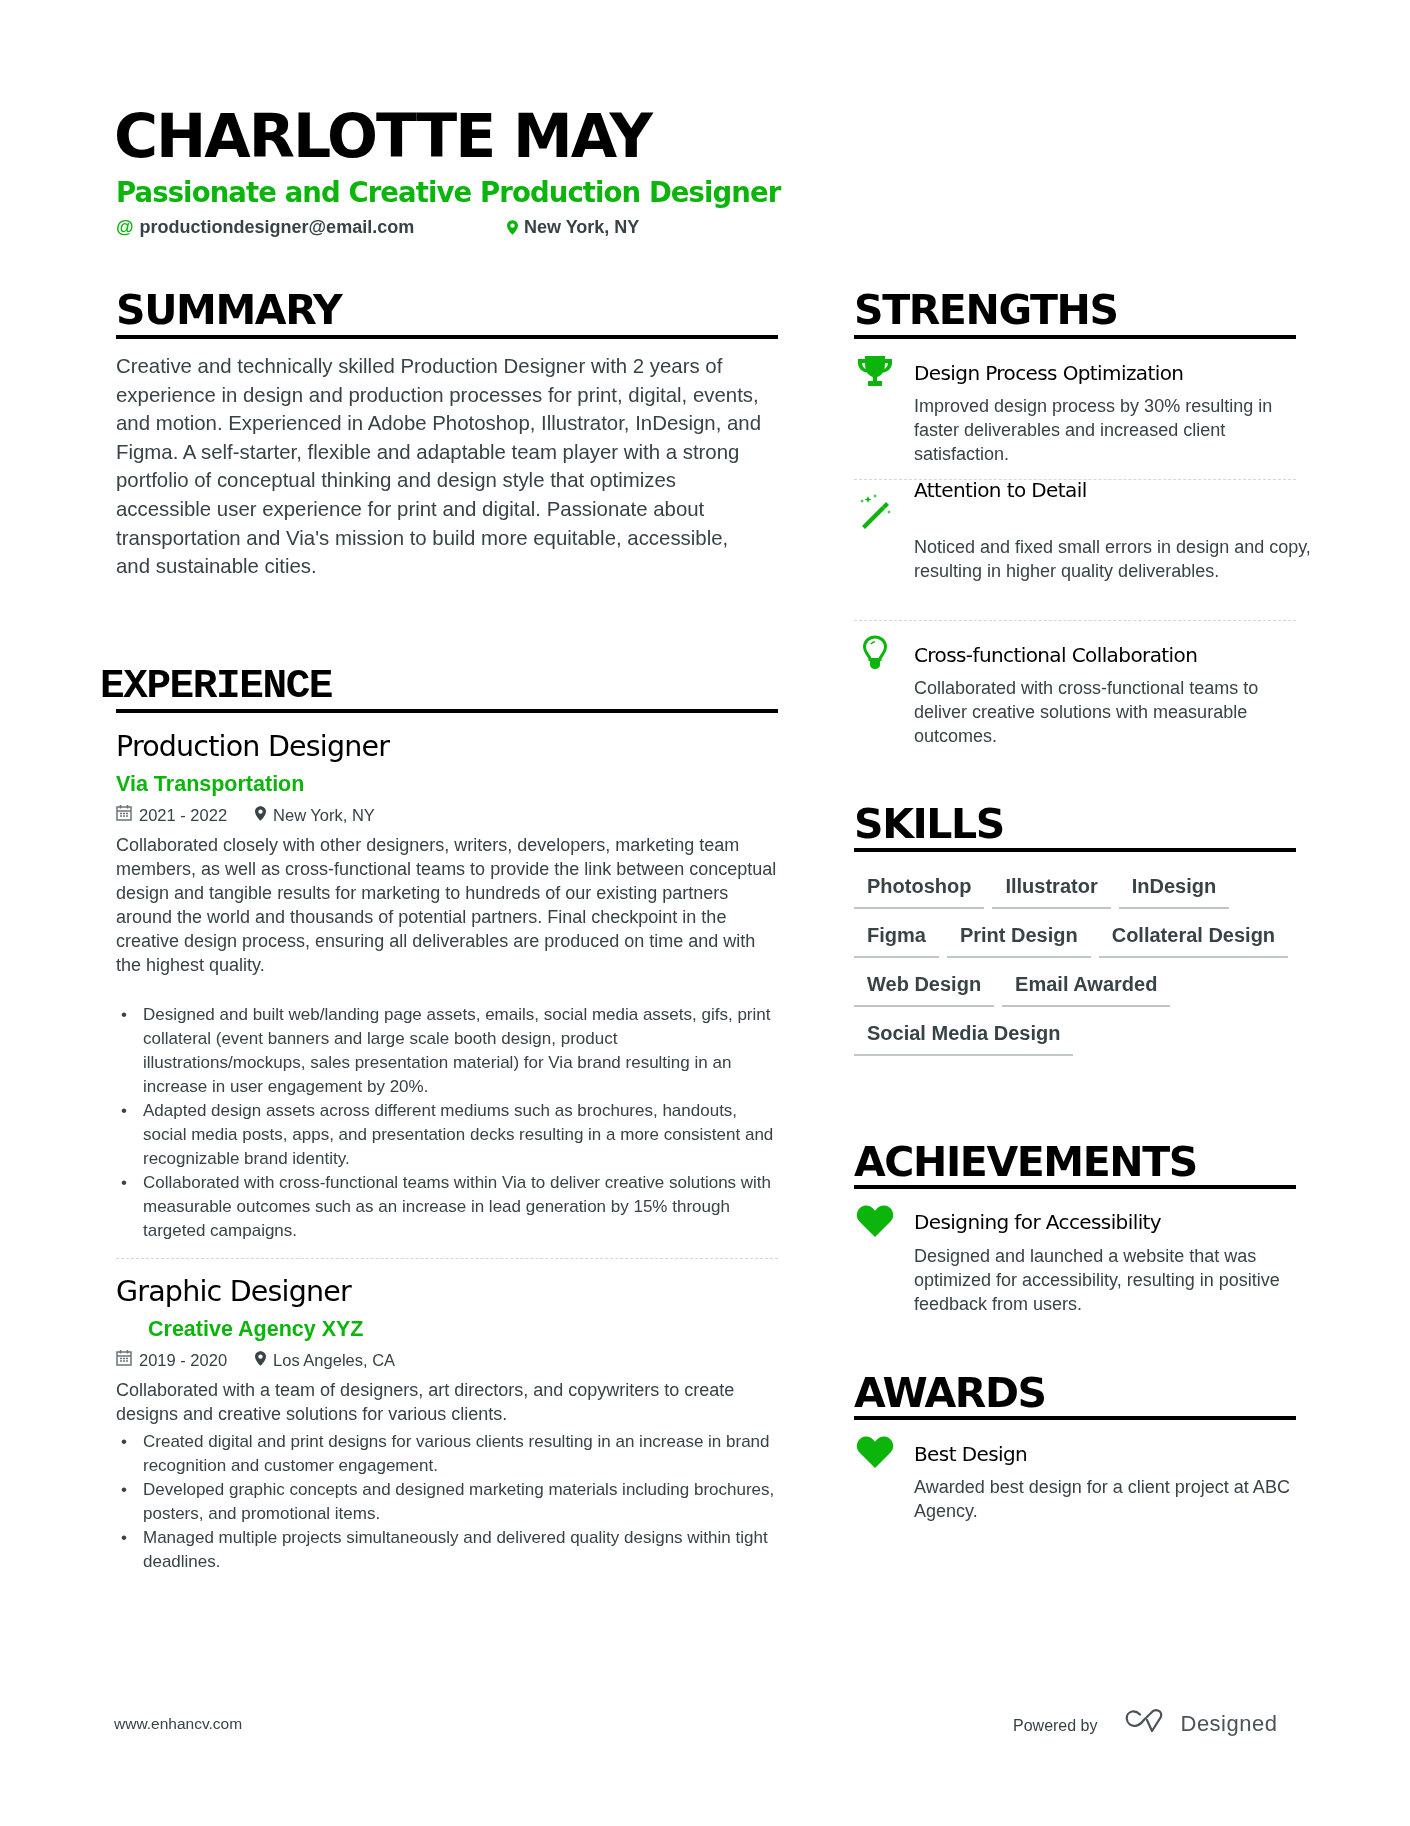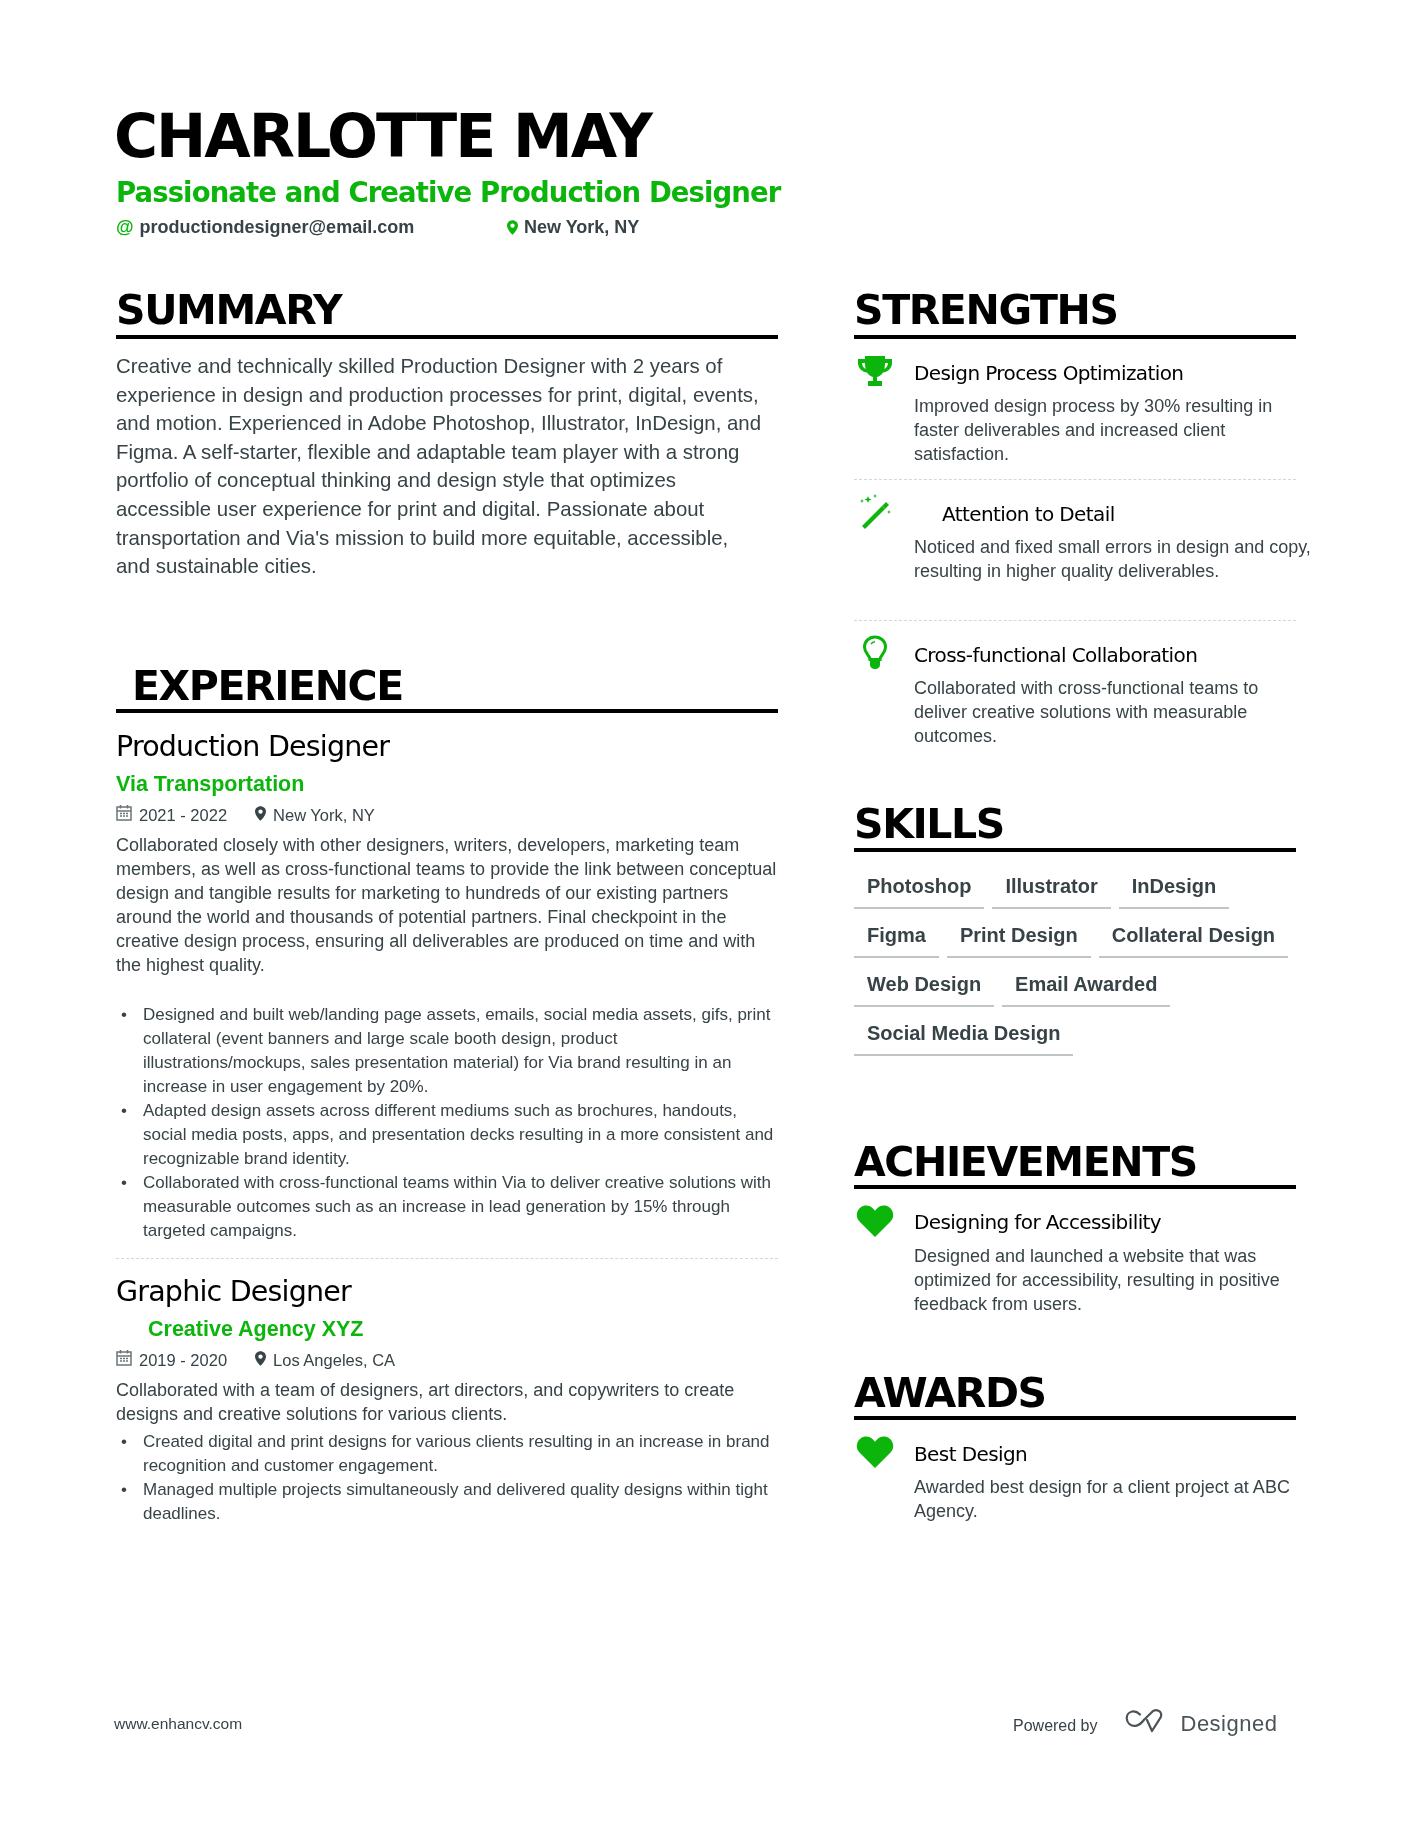--- a/index.html
+++ b/index.html
@@ -53,21 +53,21 @@
         <path d="M6 0C2.7 0 0 2.6 0 5.9 0 10.3 6 16 6 16s6-5.7 6-10.1C12 2.6 9.3 0 6 0zm0 8.3a2.4 2.4 0 1 1 0-4.8 2.4 2.4 0 0 1 0 4.8z" fill="#0cb50c"></path>
       </svg>
   </span>
   <span>New York, NY</span>
 </div>
 
 <div class="sec-title" style="left:116px; top:286px;">SUMMARY</div>
 <div class="sec-rule" style="left:116px; top:335px; width:662px;"></div>
 <div class="para" style="left:116px; top:352px; width:646px;">Creative and technically skilled Production Designer with 2 years of experience in design and production processes for print, digital, events, and motion. Experienced in Adobe Photoshop, Illustrator, InDesign, and Figma. A self-starter, flexible and adaptable team player with a strong portfolio of conceptual thinking and design style that optimizes accessible user experience for print and digital. Passionate about transportation and Via's mission to build more equitable, accessible, and sustainable cities.</div>
 
-<div class="sec-title" style="left:132px; top:662px;">EXPERIENCE</div>
+<div class="sec-title" style="left:100px; top:662px;font-family:Liberation Mono, monospace;">EXPERIENCE</div>
 <div class="sec-rule" style="left:116px; top:709px; width:662px;"></div>
 
 <div class="job-title" style="left:116px; top:730px;">Production Designer</div>
 <div class="company" style="left:116px; top:770px;">Via Transportation</div>
 <div class="meta" style="left:116px; top:804px;">
   <span class="grp">
     <span>
       <svg width="16" height="17" viewBox="0 0 16 17">
           <rect x="1" y="3" width="14" height="13" fill="none" stroke="#6b7478" stroke-width="1.5"></rect>
           <line x1="1" y1="7" x2="15" y2="7" stroke="#6b7478" stroke-width="1.5"></line>
@@ -115,20 +115,21 @@
       <svg width="11" height="15" viewBox="0 0 12 16">
           <path d="M6 0C2.7 0 0 2.6 0 5.9 0 10.3 6 16 6 16s6-5.7 6-10.1C12 2.6 9.3 0 6 0zm0 8.3a2.4 2.4 0 1 1 0-4.8 2.4 2.4 0 0 1 0 4.8z" fill="#384347"></path>
         </svg>
     </span>
     <span>Los Angeles, CA</span>
   </span>
 </div>
 <div class="desc" style="left:116px; top:1378px; width:662px;">Collaborated with a team of designers, art directors, and copywriters to create designs and creative solutions for various clients.</div>
 <ul class="bullets" style="left:116px; top:1430px; width:662px;">
   <li>Created digital and print designs for various clients resulting in an increase in brand recognition and customer engagement.</li>
+  <li>Developed graphic concepts and designed marketing materials including brochures, posters, and promotional items.</li>
   <li>Managed multiple projects simultaneously and delivered quality designs within tight deadlines.</li>
 </ul>
 
 <div class="sec-title" style="left:854px; top:286px;">STRENGTHS</div>
 <div class="sec-rule" style="left:854px; top:335px; width:442px;"></div>
 
 <div class="str-icon" style="left:855px; top:353px;">
   <svg width="36" height="32" viewBox="0 0 36 32">
       <path d="M8 1h20v3h7v4c0 5-4 9-9 9.5C24.5 20 22 21.5 20 22v4h5v5H11v-5h5v-4c-2-.5-4.5-2-6-4.5C5 17 1 13 1 8V4h7V1zm0 7H5c0 2.5 1.5 5 3.6 6C8.2 12 8 10 8 8zm20 0c0 2-.2 4-.6 6 2.1-1 3.6-3.5 3.6-6h-3z" fill="#0cb50c"></path>
     </svg>
@@ -137,21 +138,21 @@
 <div class="str-desc" style="left:914px; top:394px;">Improved design process by 30% resulting in faster deliverables and increased client satisfaction.</div>
 <div class="dash" style="left:854px; top:479px; width:442px;"></div>
 
 <div class="str-icon" style="left:855px; top:493px;">
   <svg width="36" height="36" viewBox="0 0 36 36">
       <path d="M5 33l20-20 3 3-20 20z" fill="#0cb50c"></path>
       <path d="M25 13l4-4 3 3-4 4z" fill="#0cb50c"></path>
       <path d="M11 3l1 2.5 2.5 1-2.5 1L11 10l-1-2.5-2.5-1 2.5-1zM5 6l.6 1.4L7 8l-1.4.6L5 10l-.6-1.4L3 8l1.4-.6zM18 1l.6 1.4L20 3l-1.4.6L18 5l-.6-1.4L16 3l1.4-.6zM32 17l.6 1.4 1.4.6-1.4.6L32 21l-.6-1.4L30 19l1.4-.6z" fill="#0cb50c"></path>
     </svg>
 </div>
-<div class="str-title" style="left:914px; top:500px;margin-left:28px;">Attention to Detail</div>
+<div class="str-title" style="left:914px; top:476px;">Attention to Detail</div>
 <div class="str-desc" style="left:914px; top:535px;">Noticed and fixed small errors in design and copy, resulting in higher quality deliverables.</div>
 <div class="dash" style="left:854px; top:620px; width:442px;"></div>
 
 <div class="str-icon" style="left:855px; top:635px;">
   <svg width="26" height="36" viewBox="0 0 26 36">
       <path d="M13 2C7 2 2.5 6.5 2.5 12c0 3.5 1.6 5.8 3.2 7.8 1.2 1.5 2.3 2.9 2.3 4.7h10c0-1.8 1.1-3.2 2.3-4.7 1.6-2 3.2-4.3 3.2-7.8C23.5 6.5 19 2 13 2z" fill="none" stroke="#0cb50c" stroke-width="3"></path>
       <path d="M8 26h10v4c0 2-2 4-5 4s-5-2-5-4z" fill="#0cb50c"></path>
       <path d="M9 9c1-1.5 2.5-2.3 4-2.3" fill="none" stroke="#0cb50c" stroke-width="1.5"></path>
     </svg>
 </div>

